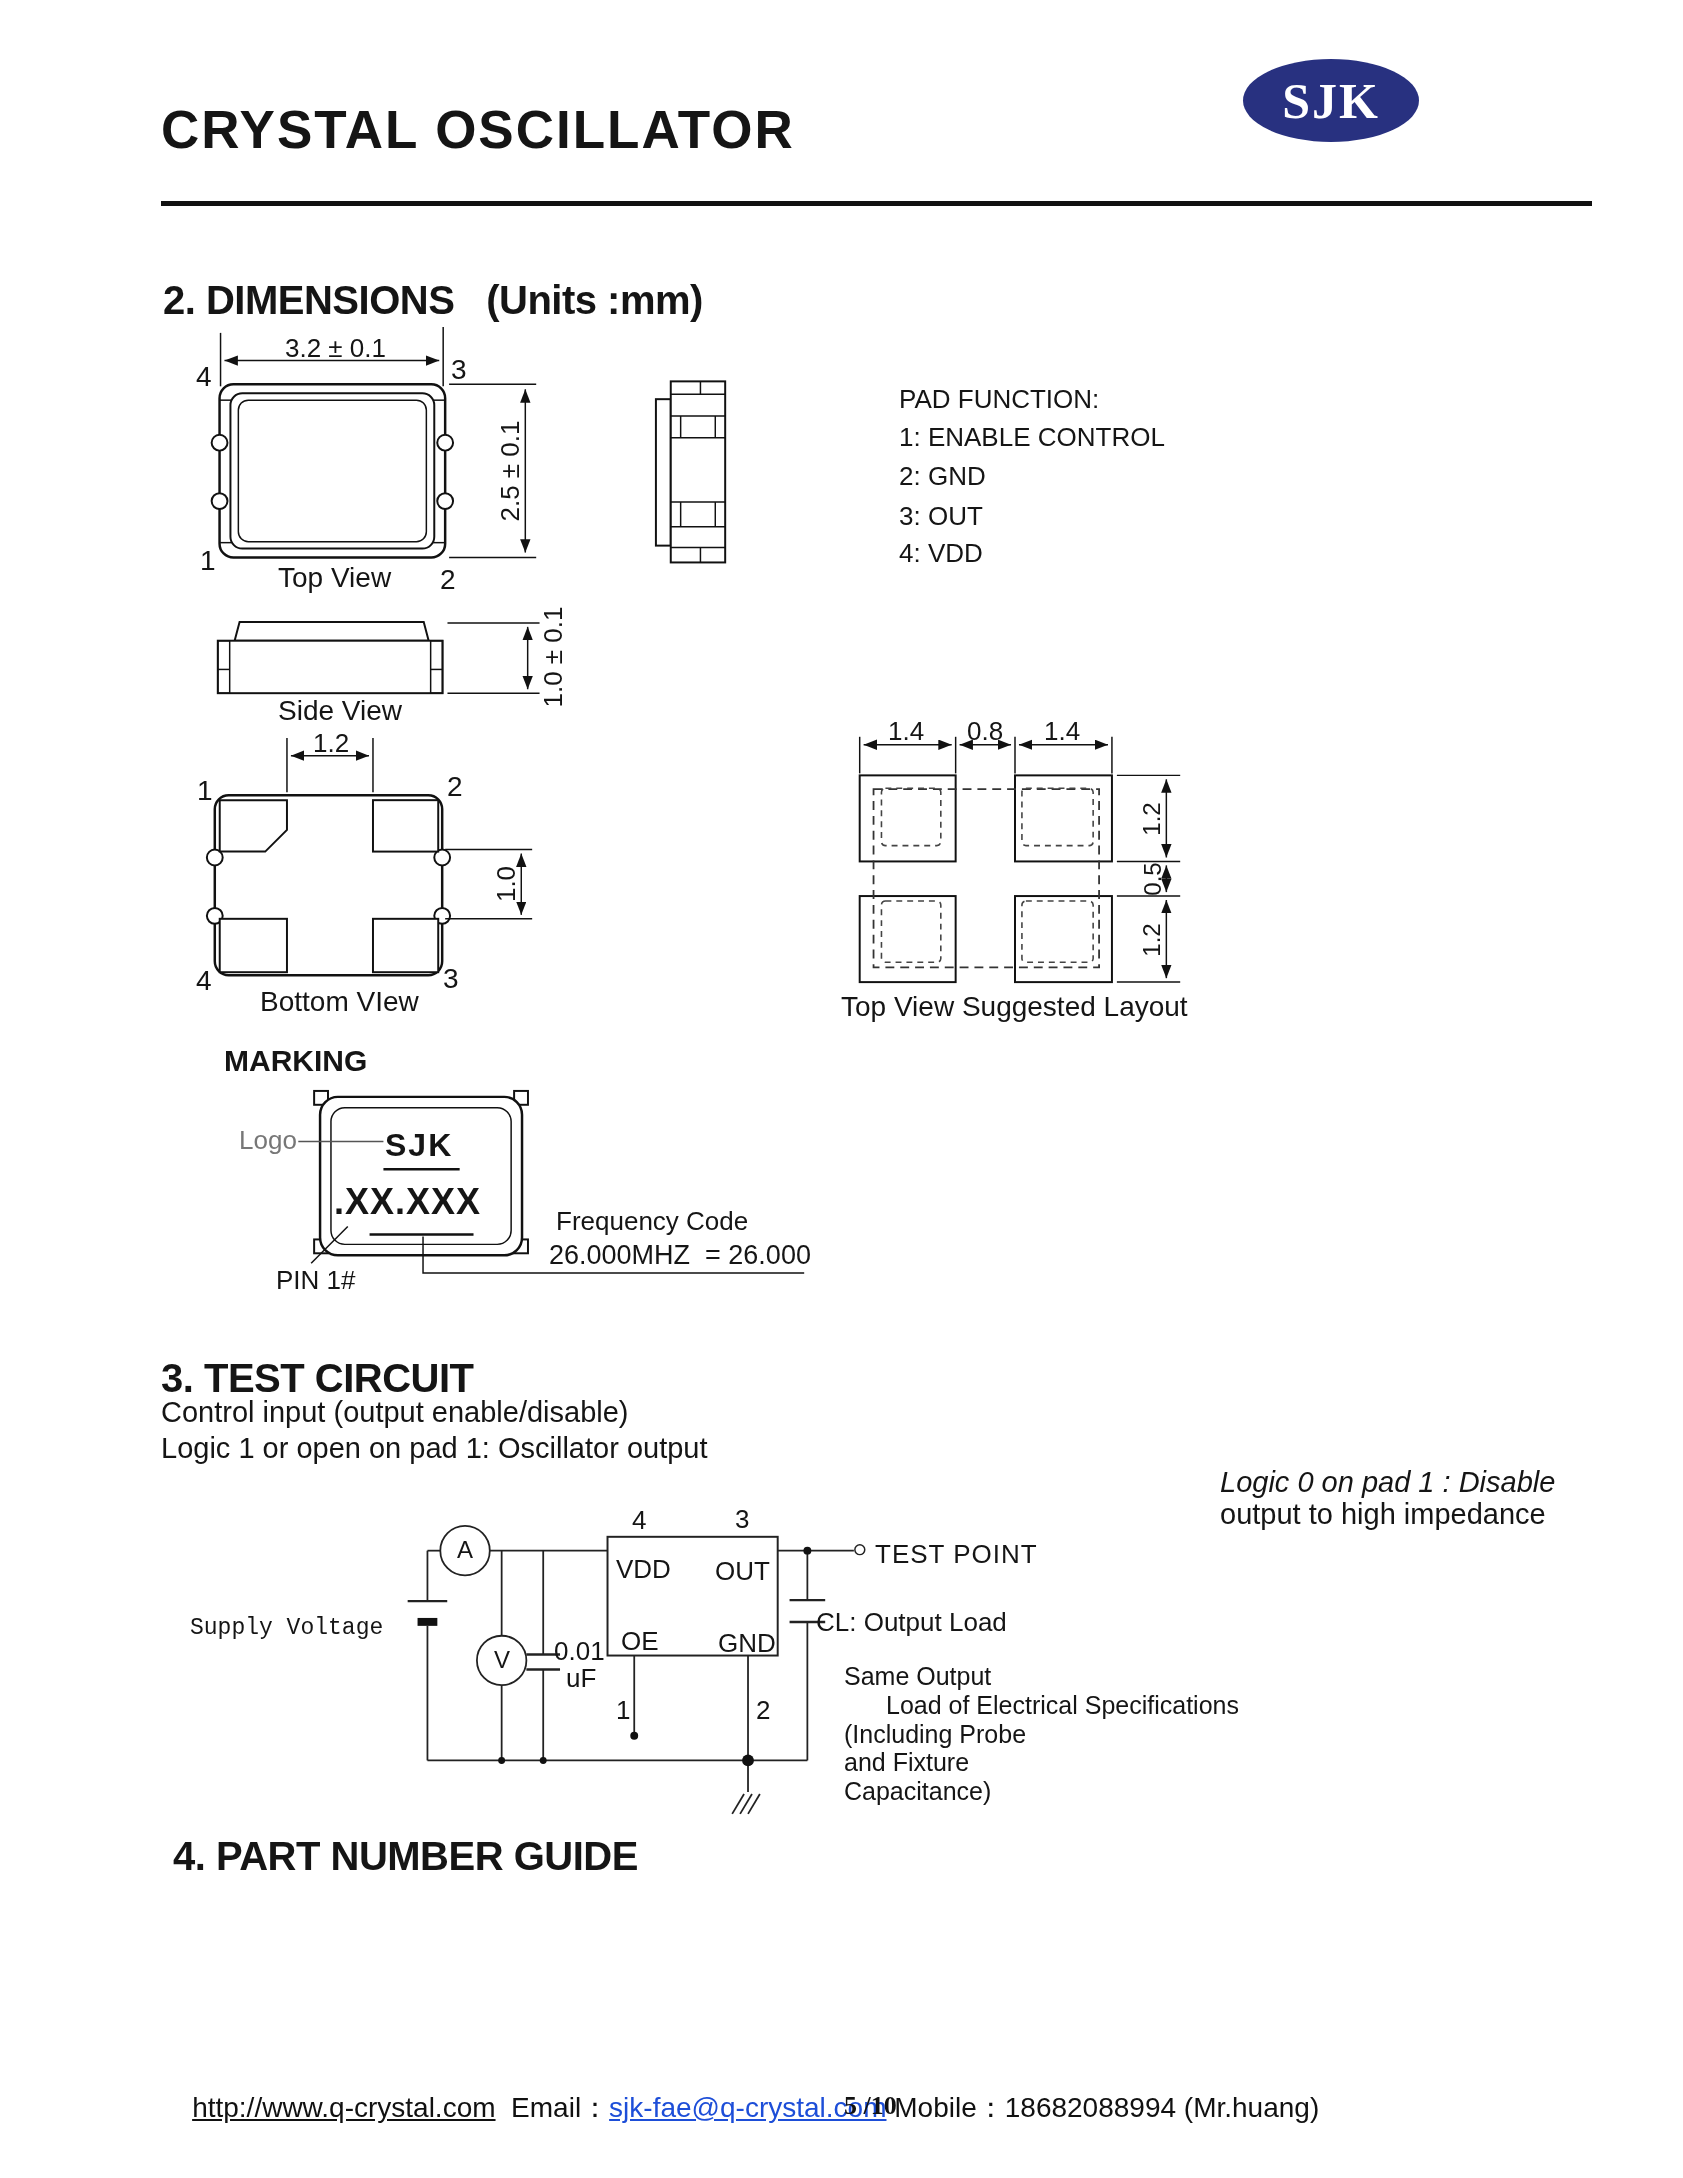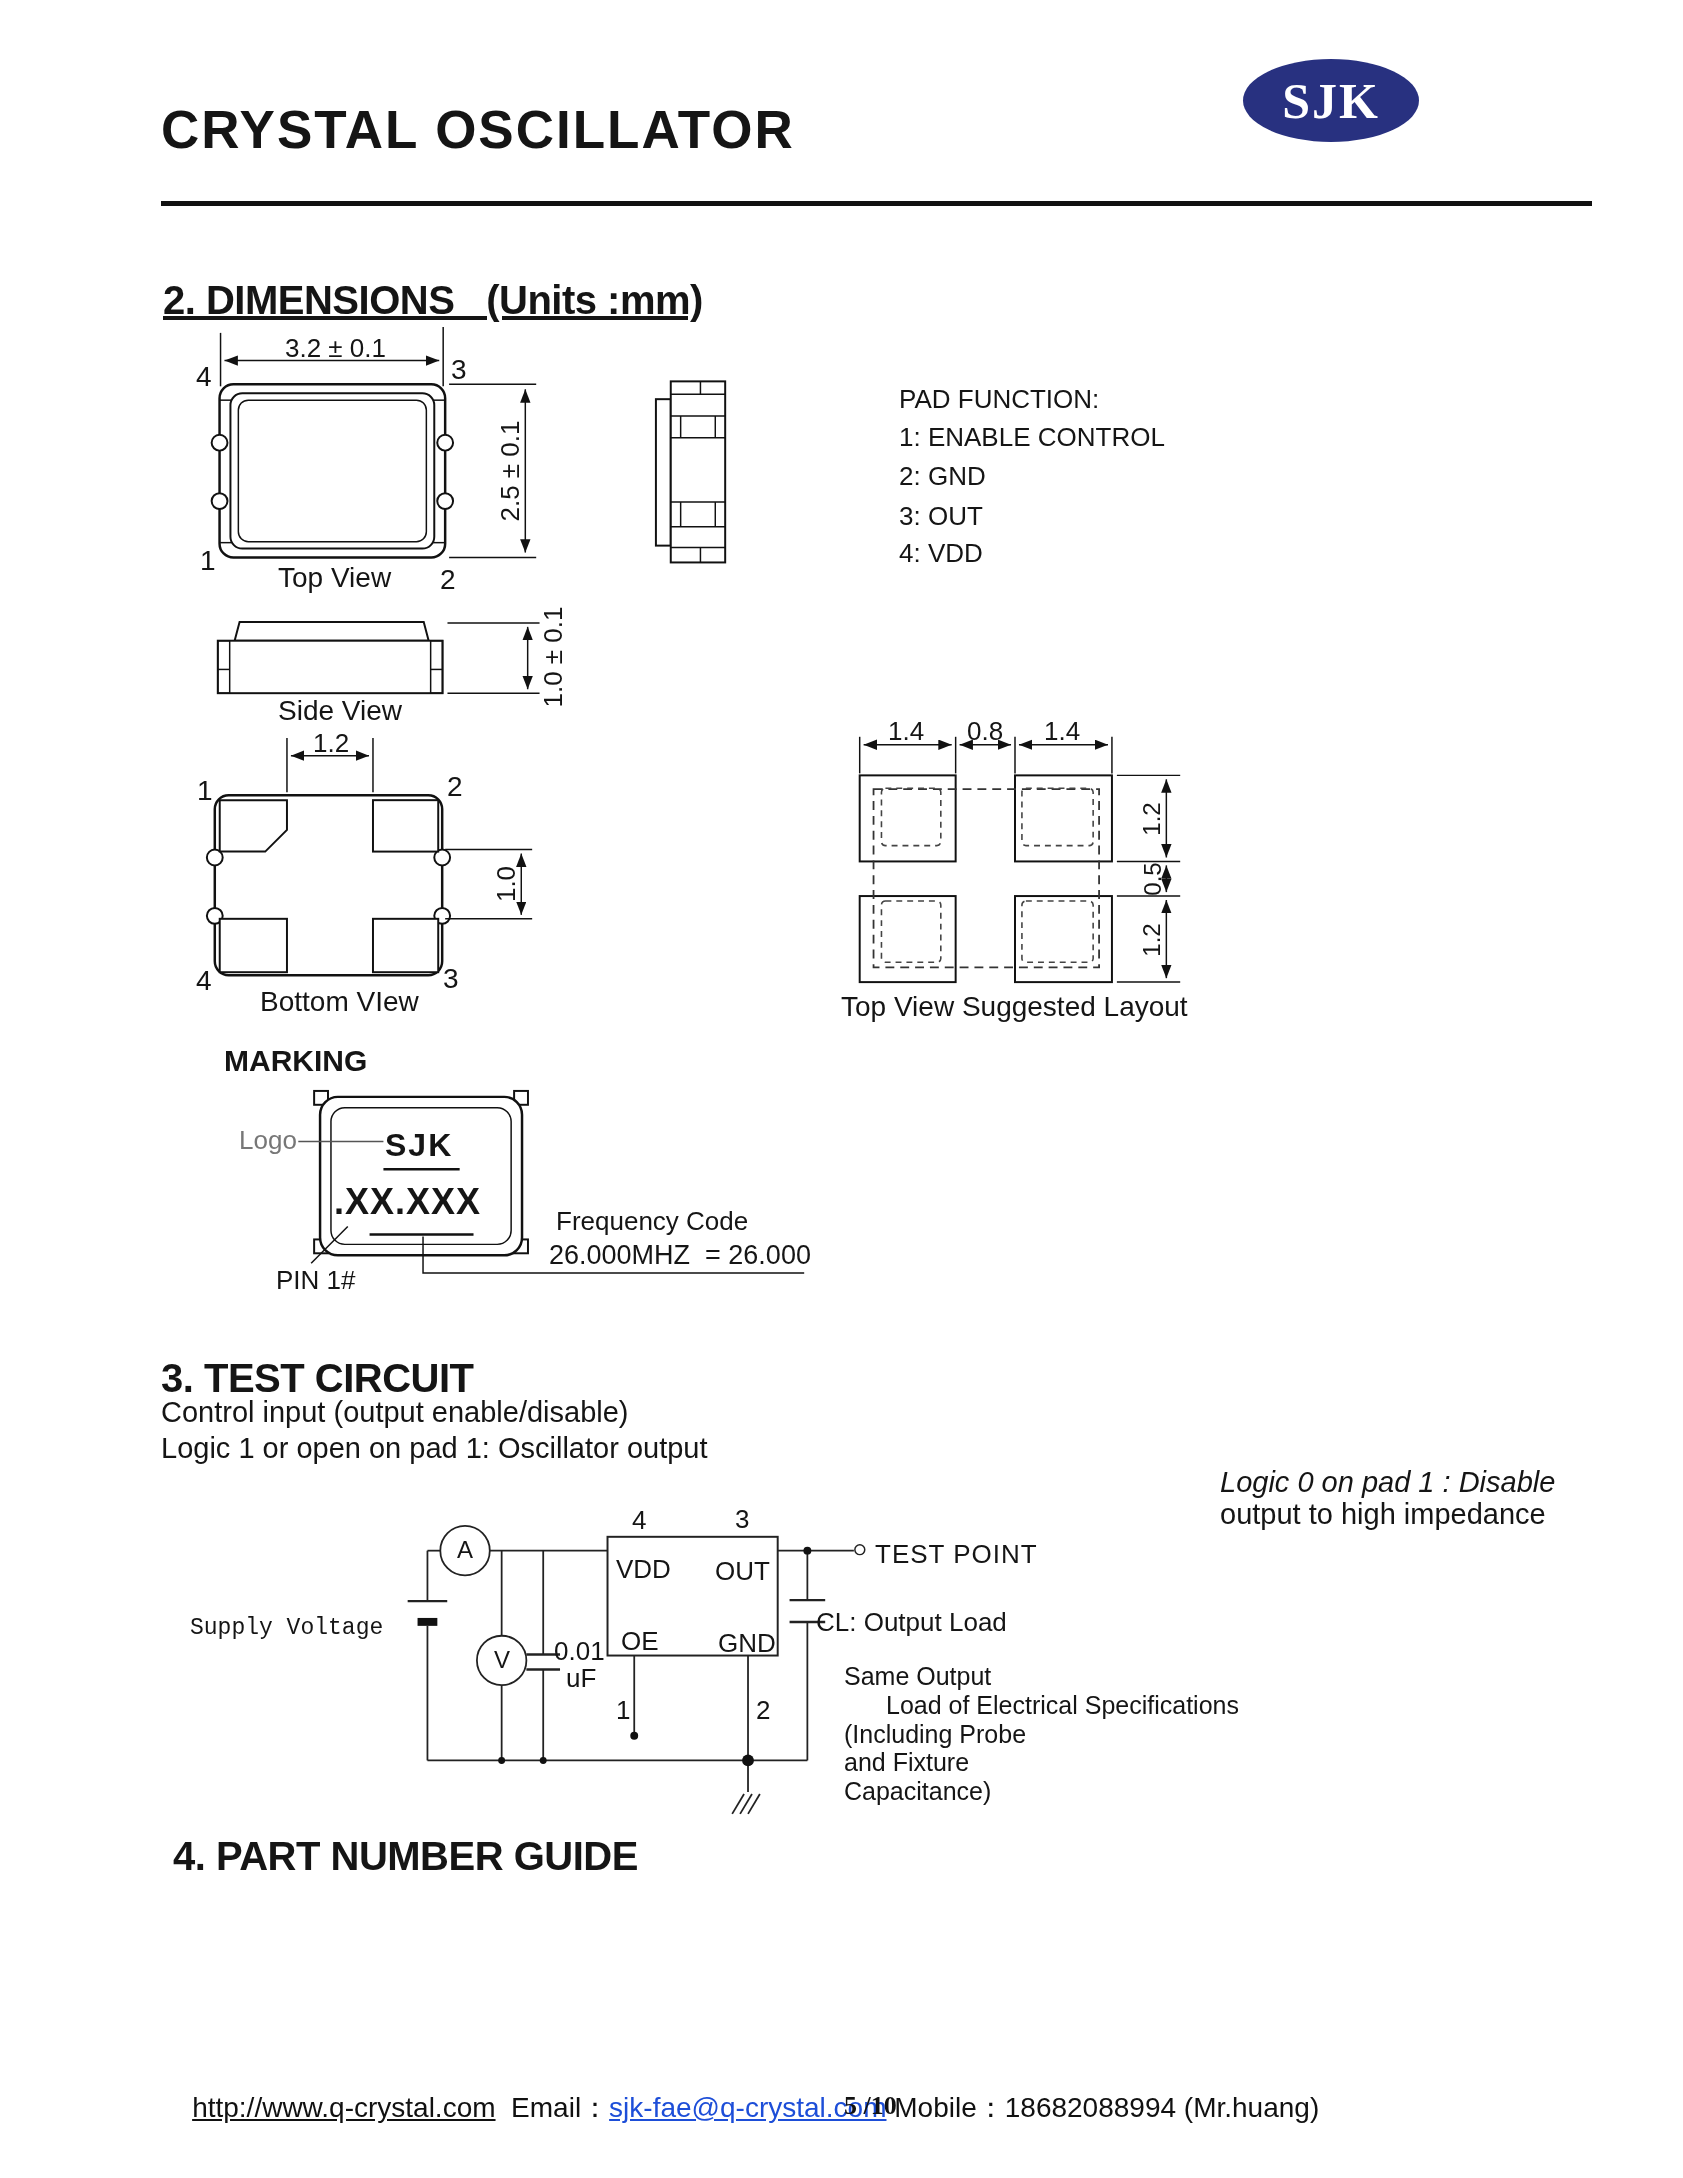--- a/index.html
+++ b/index.html
@@ -26,21 +26,21 @@
 <body>
 
 <div id="page">
 
   <div class="t b" style="left:161px;top:102px;font-size:53px;letter-spacing:2px;">CRYSTAL OSCILLATOR</div>
   <div class="rule" style="left:161px;top:201px;width:1431px;height:5px;"></div>
   <div id="logo">
     <span>SJK</span>
   </div>
 
-  <div class="t b" style="left:163px;top:279px;font-size:40px;letter-spacing:-0.5px;text-decoration:underline;">2. DIMENSIONS   (Units :mm)</div>
+  <div class="t b" style="left:163px;top:279px;font-size:40px;letter-spacing:-0.5px;">2. DIMENSIONS   (Units :mm)</div>
 
   <svg style="left:178px;top:322px;" width="564" height="282" viewBox="180 325 570 285">
     <defs>
       <marker id="ar1" markerWidth="10" markerHeight="8" refX="9" refY="3.5" orient="auto-start-reverse">
         <path d="M0,0 L9,3.5 L0,7 Z" fill="#111"></path>
       </marker>
     </defs>
     <g stroke="#111" fill="none" stroke-width="1.5">
       <line x1="223" y1="336" x2="223" y2="390"></line>
       <line x1="448" y1="330" x2="448" y2="390"></line>

